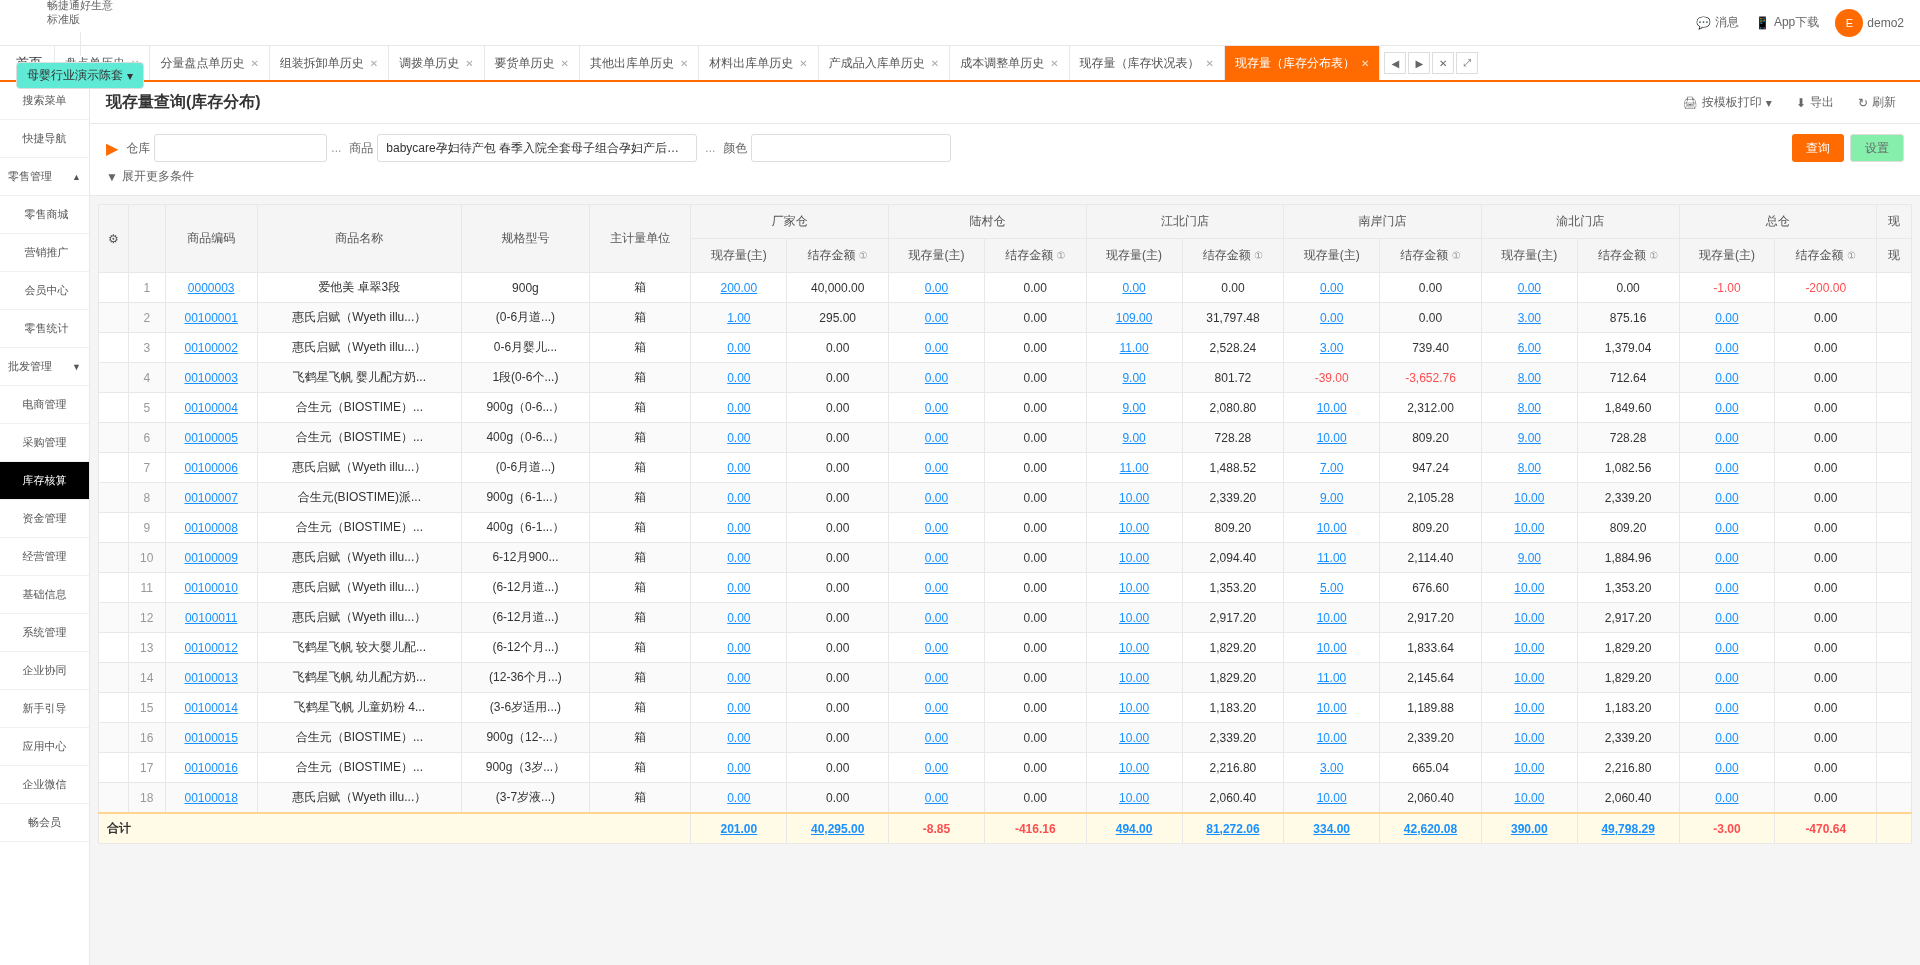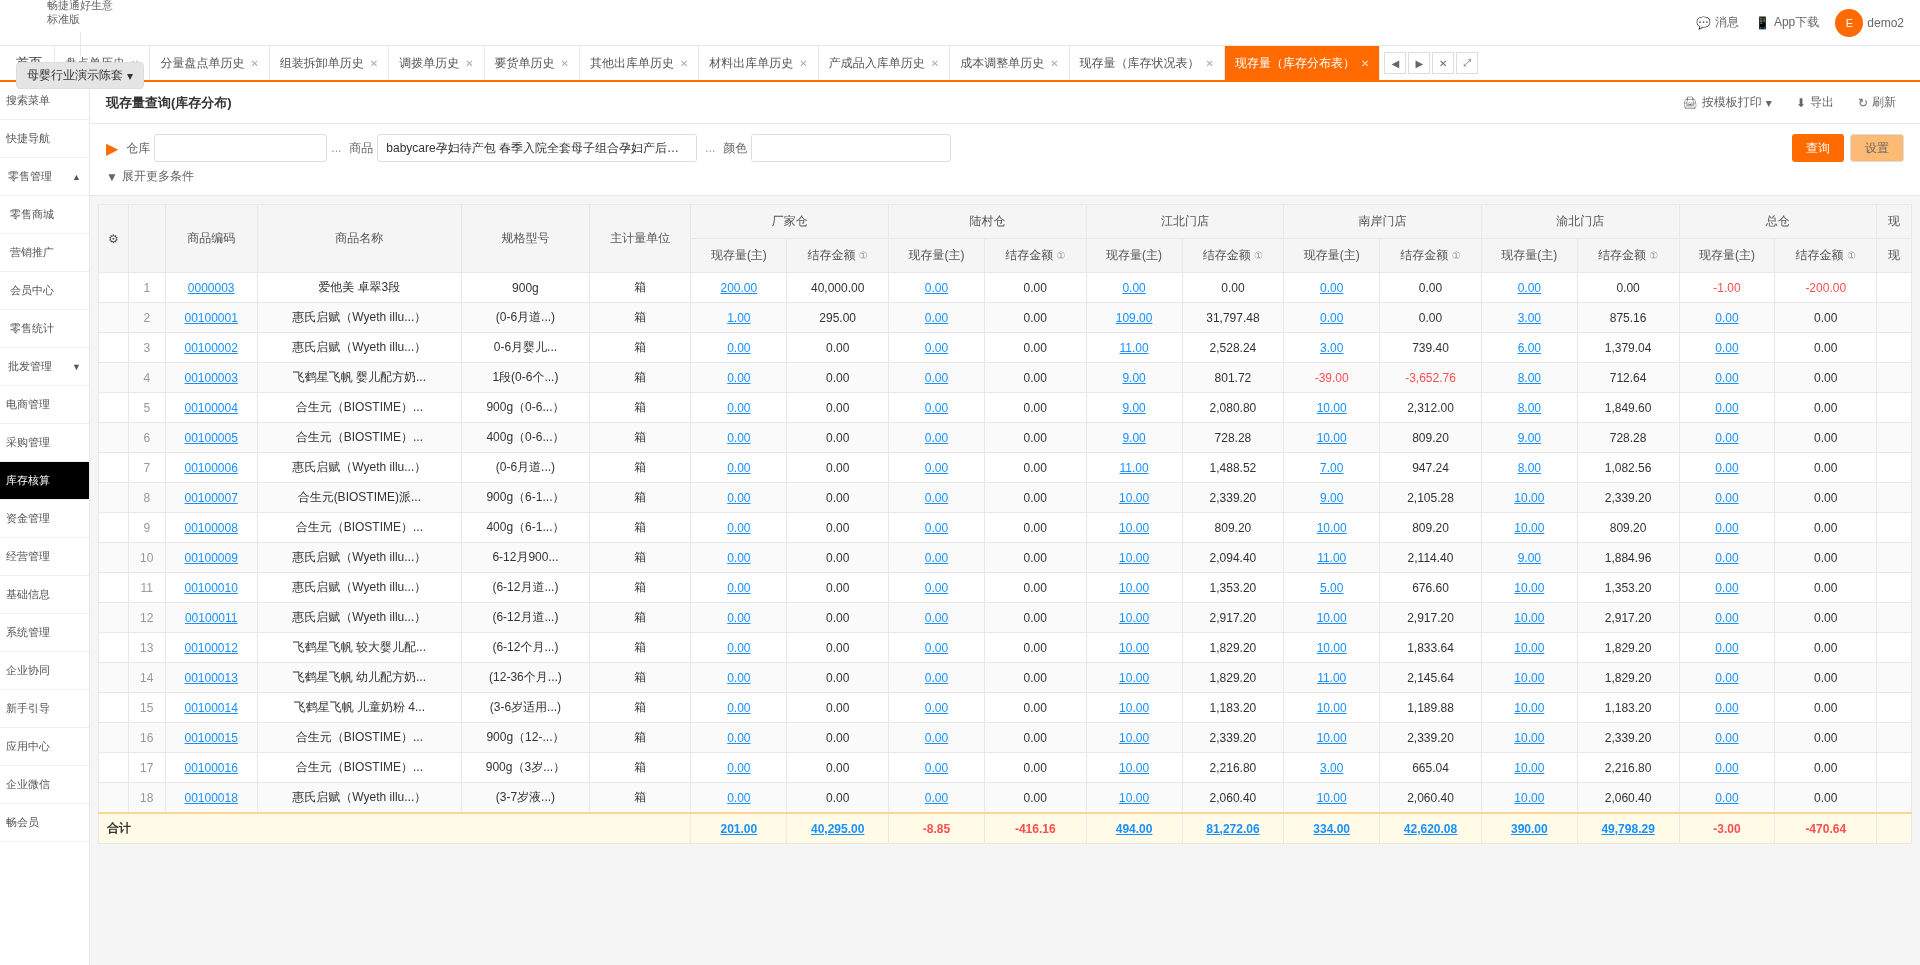--- a/index.html
+++ b/index.html
@@ -7,21 +7,21 @@
 
     
     .top-bar {
       display: flex; align-items: center; justify-content: space-between;
       background: #fff; height: 46px; padding: 0 16px;
       border-bottom: 1px solid #e8e8e8; position: relative; z-index: 10;
     }
     .top-bar-logo { display: flex; align-items: center; gap: 6px; flex-direction: column; }
     .logo-icon { width: 36px; height: 36px; background: #ff6b00; border-radius: 4px; display: flex; align-items: center; justify-content: center; color: #fff; font-size: 10px; font-weight: bold; }
     .logo-text { font-size: 11px; color: #666; line-height: 1.3; }
-    .store-selector { display: flex; align-items: center; gap: 4px; padding: 4px 10px; border: 1px solid #ddd; border-radius: 4px; cursor: pointer; font-size: 12px; color: #333; background: #e5e5e5; }
+    .store-selector { display: flex; align-items: center; gap: 4px; padding: 4px 10px; border: 1px solid #ddd; border-radius: 4px; cursor: pointer; font-size: 12px; color: #333; background: #5eead4; }
     .top-bar-right { display: flex; align-items: center; gap: 16px; }
     .top-bar-btn { display: flex; align-items: center; gap: 4px; color: #666; cursor: pointer; font-size: 12px; }
     .user-avatar { width: 28px; height: 28px; border-radius: 50%; background: #ff6b00; display: flex; align-items: center; justify-content: center; color: #fff; font-size: 11px; }
 
     
     .nav-tabs {
       display: flex; align-items: center; background: #fff;
       border-bottom: 2px solid #ff6b00; overflow: hidden; height: 36px;
       padding: 0 4px;
     }
@@ -33,47 +33,47 @@
     .nav-tab.active { background: #ff6b00; color: #fff; }
     .nav-tab .close-x { font-size: 10px; color: #aaa; margin-left: 2px; }
     .nav-tab.active .close-x { color: rgba(255,255,255,0.8); }
     .nav-tab-home { padding: 0 12px; color: #333; font-size: 13px; }
     .nav-arrows { display: flex; gap: 2px; align-items: center; margin-left: 4px; }
     .nav-arrow-btn { width: 22px; height: 22px; border: 1px solid #ddd; background: #fff; cursor: pointer; display: flex; align-items: center; justify-content: center; font-size: 10px; color: #666; }
 
     
     .layout { display: flex; height: calc(100vh - 82px); }
     .sidebar { width: 90px; background: #fff; border-right: 1px solid #e8e8e8; overflow-y: auto; flex-shrink: 0; }
-    .sidebar-item { padding: 11px 6px; text-align: left; cursor: pointer; font-size: 11px; color: #555; border-bottom: 1px solid #f0f0f0; }
+    .sidebar-item { padding: 11px 6px; text-align: center; cursor: pointer; font-size: 11px; color: #555; border-bottom: 1px solid #f0f0f0; }
     .sidebar-item.active { background: #000000; color: #fff; }
     .sidebar-item.has-arrow { display: flex; align-items: center; justify-content: center; gap: 20px; }
 
     
     .main { flex: 1; overflow: hidden; display: flex; flex-direction: column; background: #f5f5f5; }
 
     
     .page-header {
       display: flex; align-items: center; justify-content: space-between;
       background: #fff; padding: 8px 16px; border-bottom: 1px solid #e8e8e8;
     }
-    .page-title { font-size: 13px; font-weight: bold; color: #333; text-align: center; }
+    .page-title { font-size: 16px; font-weight: bold; color: #333; text-align: center; }
     .page-actions { display: flex; gap: 8px; align-items: center; }
     .action-btn { display: flex; align-items: center; gap: 4px; padding: 4px 8px; border: none; background: none; cursor: pointer; font-size: 12px; color: #666; }
 
     
     .filter-area { background: #fff; padding: 10px 16px; border-bottom: 1px solid #e8e8e8; }
     .filter-row { display: flex; align-items: center; gap: 8px; flex-wrap: wrap; }
     .filter-item { display: flex; align-items: center; gap: 4px; }
     .filter-label { font-size: 12px; color: #666; white-space: nowrap; }
     .filter-input { border: 1px solid #ddd; border-radius: 3px; padding: 3px 8px; font-size: 12px; height: 28px; min-width: 80px; }
     .filter-input-long { min-width: 320px; max-width: 520px; color: #333; overflow: hidden; text-overflow: ellipsis; white-space: nowrap; }
     .filter-dots { color: #999; }
     .expand-btn { display: flex; align-items: center; gap: 4px; color: #666; cursor: pointer; font-size: 12px; margin-top: 4px; }
     .filter-query-btn { background: #ff6b00; color: #fff; border: none; border-radius: 3px; padding: 4px 14px; cursor: pointer; font-size: 12px; height: 28px; }
-    .filter-setting-btn { background: #fdba74; color: #666; border: 1px solid #ddd; border-radius: 3px; padding: 4px 14px; cursor: pointer; font-size: 12px; height: 28px; }
+    .filter-setting-btn { background: #86efac; color: #666; border: 1px solid #ddd; border-radius: 3px; padding: 4px 14px; cursor: pointer; font-size: 12px; height: 28px; }
     .orange-arrow { color: #ff6b00; font-size: 16px; cursor: pointer; }
 
     
     .table-wrapper { flex: 1; overflow: auto; padding: 8px; }
     .data-table { width: 100%; border-collapse: collapse; background: #fff; font-size: 12px; min-width: 1400px; }
     .data-table th { background: #f5f5f5; padding: 8px 6px; text-align: center; border: 1px solid #e8e8e8; font-weight: normal; color: #555; white-space: nowrap; position: sticky; top: 0; z-index: 2; }
     .data-table td { padding: 6px; border: 1px solid #e8e8e8; text-align: center; white-space: nowrap; }
     .data-table tr:nth-child(even) { background: #fafafa; }
     .data-table .group-header { background: #f0f0f0; }
     .col-number { color: #1890ff; text-decoration: underline; cursor: pointer; }

